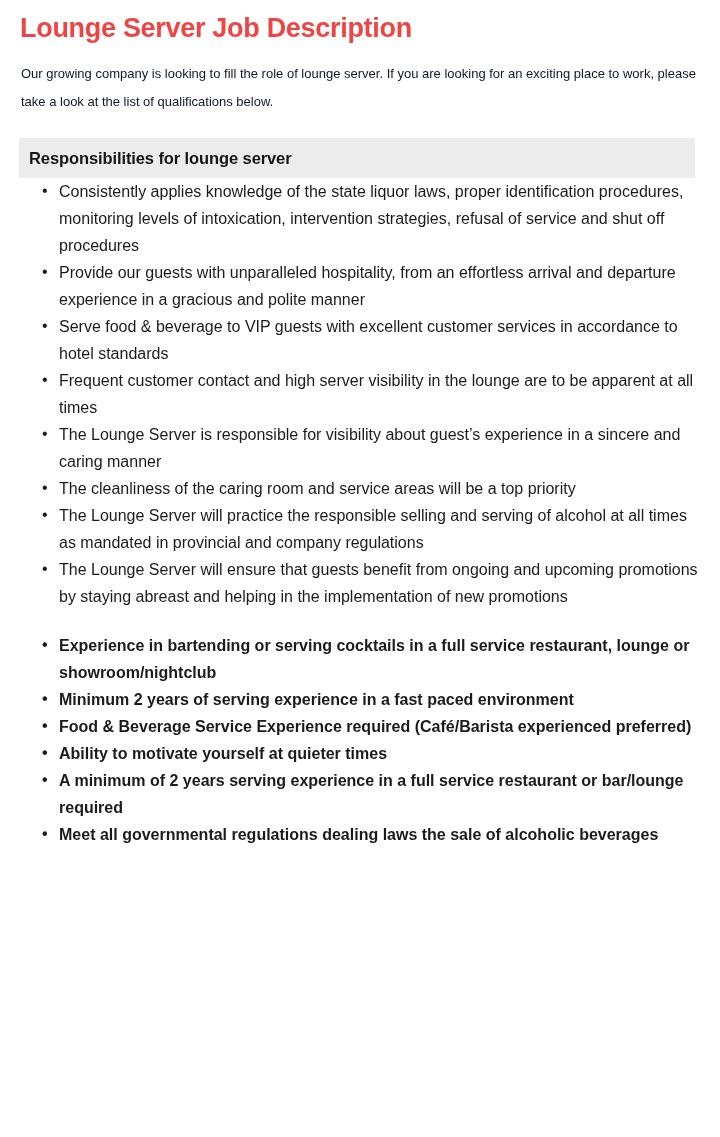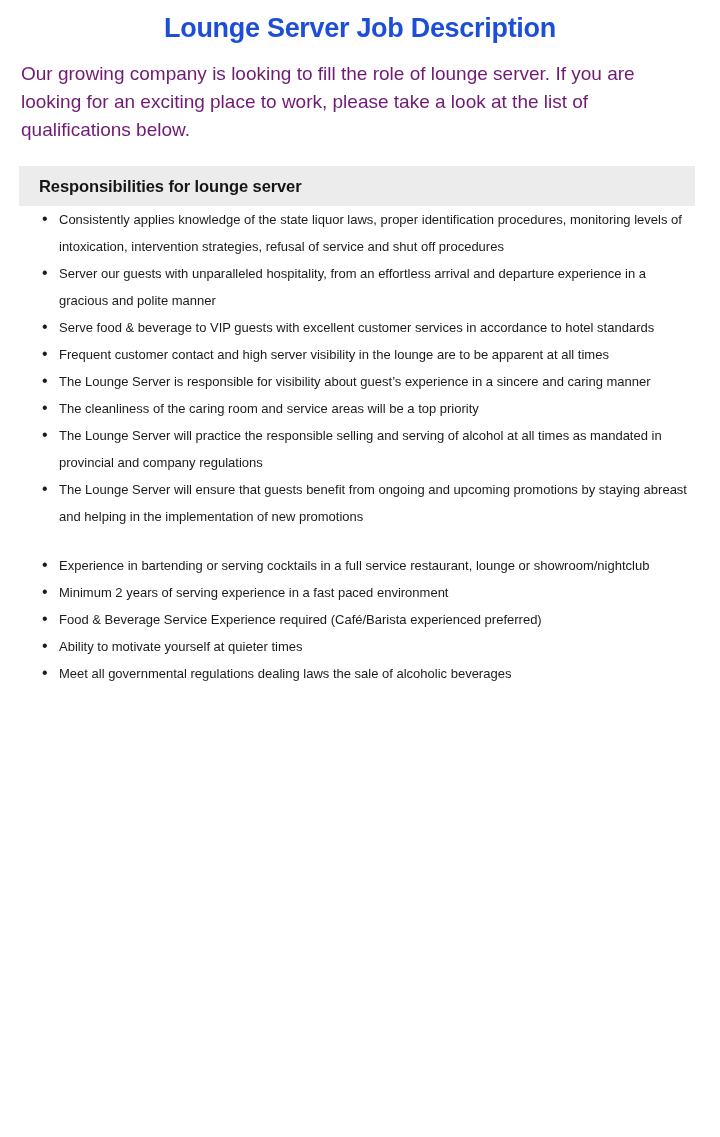--- a/index.html
+++ b/index.html
@@ -18,113 +18,115 @@
   }
   .page {
     width: 720px;
     position: relative;
     padding-top: 4px;
   }
   .doc-title {
     font-size: 27px;
     font-weight: 700;
     letter-spacing: -0.3px;
-    text-align: center;
+    text-align: left;
     margin: 0;
     padding: 6px 20px 0 20px;
     line-height: 36px;
-    color: #1d4ed8;
+    color: #ef4444;
   }
   .intro {
-    font-size: 19px;
+    font-size: 13px;
     line-height: 28px;
     margin: 14px 0 0 0;
     padding: 0 22px 0 21px;
-    color: #701a75;
+    color: #0f172a;
   }
   .section {
     margin-top: 22px;
   }
   .section-header {
     background: #ececec;
     margin: 0 25px 0 19px;
     height: 40px;
     display: flex;
     align-items: center;
-    padding: 0 0 0 20px;
+    padding: 0 0 0 10px;
     text-align: center;
   }
   .section-header-text {
     font-size: 16.5px;
     font-weight: 700;
     color: #161616;
     letter-spacing: -0.1px;
   }
   ul.bullets {
     list-style: none;
     margin: 0;
     padding: 0;
   }
   ul.bullets li {
     position: relative;
-    font-size: 13px;
+    font-size: 16px;
     line-height: 27px;
     padding-left: 59px;
     padding-right: 22px;
     color: #1b1b1b;
   }
   ul.bullets li::before {
     content: "\2022";
     position: absolute;
     left: 42px;
     top: -1px;
     font-size: 16px;
     line-height: 27px;
     color: #1b1b1b;
   }
   .resp-list {
     margin-top: 20px;
   }
   .qual-list {
     margin-top: 18px;
+    font-weight: bold;
   }
   .spacer-bottom {
     height: 24px;
   }
 </style>
 </head>
 <body>
 
 <div class="page">
 
   <h1 class="doc-title">Lounge Server Job Description</h1>
 
   <p class="intro">Our growing company is looking to fill the role of lounge server. If you are looking for an exciting place to work, please take a look at the list of qualifications below.</p>
 
   <div class="section">
     <div class="section-header">
       <span class="section-header-text">Responsibilities for lounge server</span>
     </div>
     <ul class="bullets resp-list">
       <li>Consistently applies knowledge of the state liquor laws, proper identification procedures, monitoring levels of intoxication, intervention strategies, refusal of service and shut off procedures</li>
-      <li>Server our guests with unparalleled hospitality, from an effortless arrival and departure experience in a gracious and polite manner</li>
+      <li>Provide our guests with unparalleled hospitality, from an effortless arrival and departure experience in a gracious and polite manner</li>
       <li>Serve food &amp; beverage to VIP guests with excellent customer services in accordance to hotel standards</li>
       <li>Frequent customer contact and high server visibility in the lounge are to be apparent at all times</li>
       <li>The Lounge Server is responsible for visibility about guest’s experience in a sincere and caring manner</li>
       <li>The cleanliness of the caring room and service areas will be a top priority</li>
       <li>The Lounge Server will practice the responsible selling and serving of alcohol at all times as mandated in provincial and company regulations</li>
       <li>The Lounge Server will ensure that guests benefit from ongoing and upcoming promotions by staying abreast and helping in the implementation of new promotions</li>
     </ul>
   </div>
 
   <div class="section">
     <ul class="bullets qual-list">
       <li>Experience in bartending or serving cocktails in a full service restaurant, lounge or showroom/nightclub</li>
       <li>Minimum 2 years of serving experience in a fast paced environment</li>
       <li>Food &amp; Beverage Service Experience required (Café/Barista experienced preferred)</li>
       <li>Ability to motivate yourself at quieter times</li>
+      <li>A minimum of 2 years serving experience in a full service restaurant or bar/lounge required</li>
       <li>Meet all governmental regulations dealing laws the sale of alcoholic beverages</li>
     </ul>
   </div>
 
   <div class="spacer-bottom"></div>
 
 </div>
 
 </body></html>

